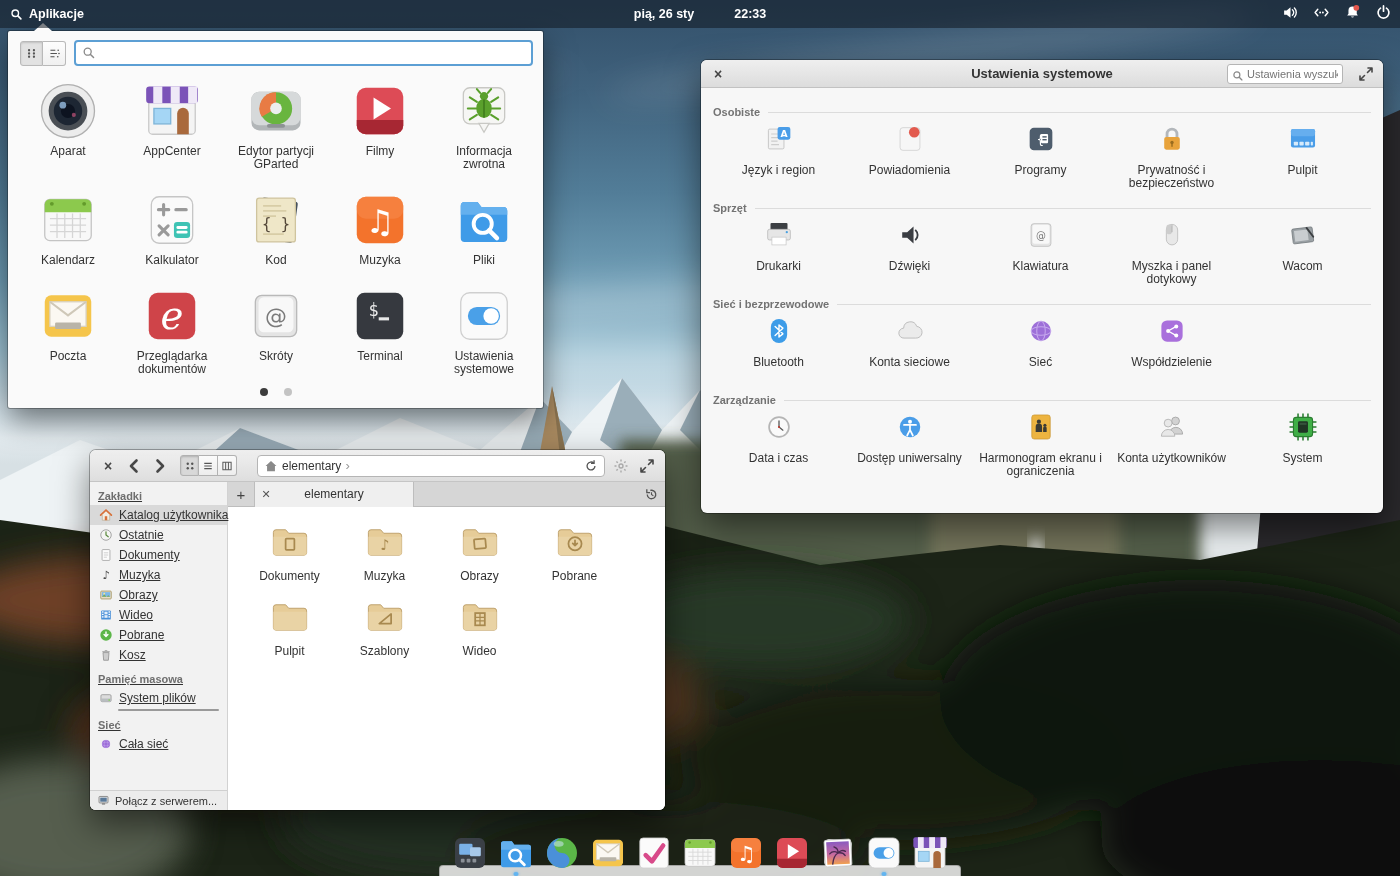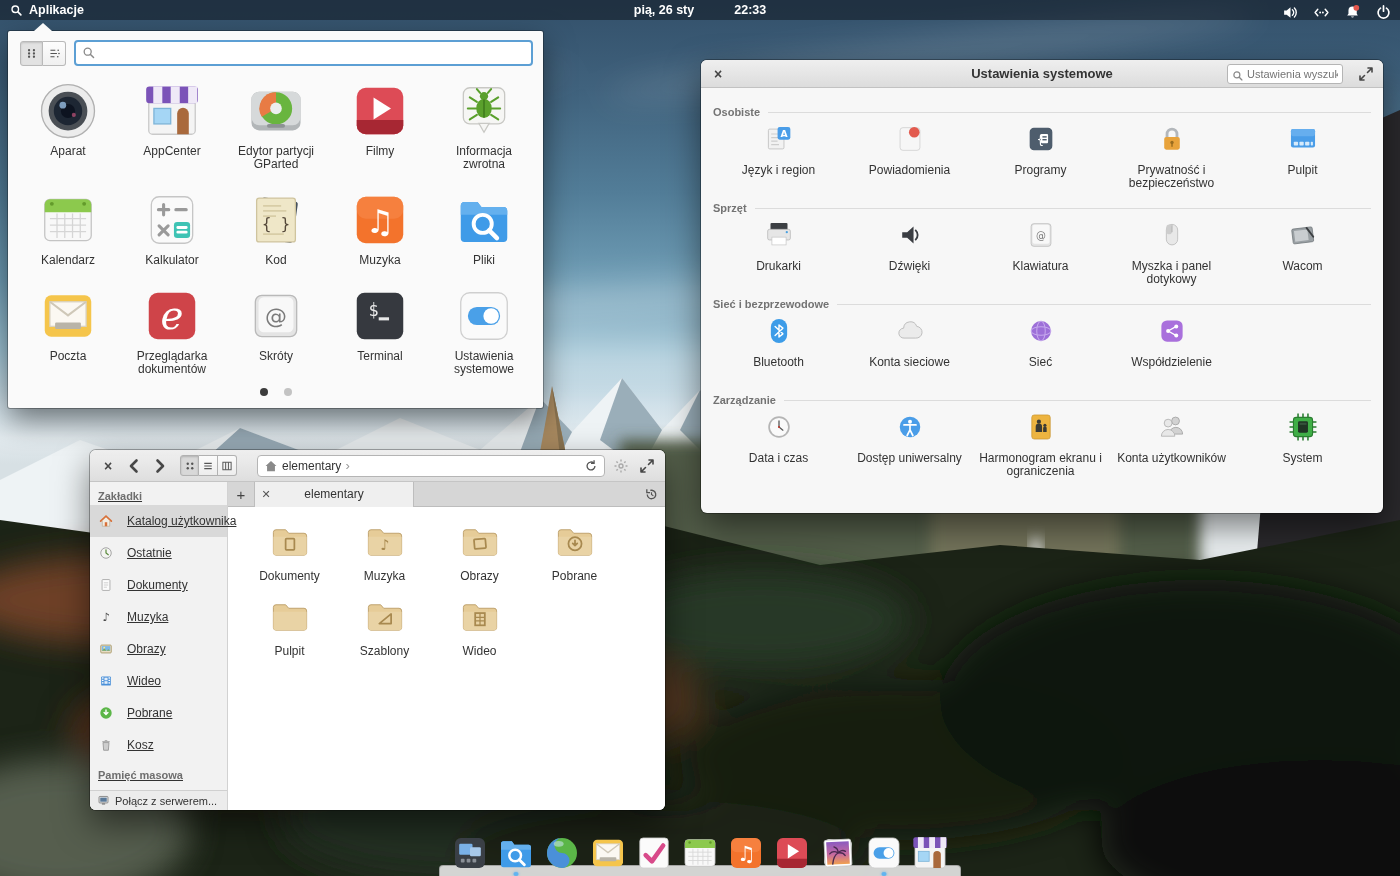--- a/index.html
+++ b/index.html
@@ -7,21 +7,21 @@
   body { font-family:"Liberation Sans", sans-serif; position:relative; background:#222; }
   .stage { position:absolute; inset:0; overflow:hidden; }
 
   
   .wallpaper { position:absolute; inset:0;
     background:linear-gradient(180deg,#33506a 0%,#3f617c 10%,#527d98 22%,#6f9db5 32%,#9ec3d4 40%,#cfe0e9 46%,#e3ebef 50%,#d7e0e4 53%);
   }
   .wallpaper svg { position:absolute; inset:0; width:100%; height:100%; }
 
   
-  .panel { position:absolute; left:0; top:0; width:1400px; height:20px;
+  .panel { position:absolute; left:0; top:0; width:1400px; height:28px;
     background:rgba(16,24,33,.55); display:flex; align-items:center; color:#fff; z-index:50;text-align:right; }
   .panel-left { display:flex; align-items:center; gap:6px; padding-left:10px; font-size:12.5px; font-weight:bold; cursor:default; }
   .panel-center { position:absolute; left:50%; transform:translateX(-50%); display:flex; gap:40px; font-size:12.5px; font-weight:bold; }
   .panel-right { position:absolute; right:8px; top:0; height:24px; display:flex; align-items:center; gap:14px; }
   .p-icon { width:17px; height:17px; display:inline-block; position:relative; }
   .p-icon svg { width:100%; height:100%; }
 
   
   .launcher { position:absolute; left:8px; top:31px; width:535px; height:377px;
     background:#fafafa; border-radius:2px; box-shadow:0 12px 30px rgba(0,0,0,.5), 0 0 0 1px rgba(0,0,0,.28); z-index:40; }
@@ -75,21 +75,21 @@
   .viewseg .vbtn:first-child { border-radius:3px 0 0 3px; }
   .viewseg .vbtn + .vbtn { border-left:none; }
   .viewseg .vbtn:last-child { border-radius:0 3px 3px 0; }
   .viewseg .vbtn.active { background:#d8d8d8; box-shadow:inset 0 1px 2px rgba(0,0,0,.18); }
   .pathbar { flex:1; height:22px; background:#fff; border:1px solid #b5b5b5; border-radius:4px; margin-left:14px; display:flex; align-items:center; padding:0 6px; gap:4px; font-size:12px; color:#333; }
   .pathbar .crumb-sep { color:#999; font-size:13px; }
   .pathbar .refresh { margin-left:auto; cursor:pointer; color:#555; }
   .files-body { position:absolute; top:32px; bottom:0; left:0; right:0; display:flex; }
   .sidebar { width:138px; background:#f2f2f2; border-right:1px solid #d2d2d2; position:relative; font-size:12px; color:#333;text-decoration:underline; }
   .sb-header { font-size:11px; font-weight:bold; color:#6e6e6e; padding:8px 0 3px 8px; }
-  .sb-item { height:32px; display:flex; align-items:center; gap:14px; padding-left:9px; cursor:pointer; white-space:nowrap; }
+  .sb-item { height:20px; display:flex; align-items:center; gap:6px; padding-left:9px; cursor:pointer; white-space:nowrap; }
   .sb-item.selected { background:#d9d9d9; }
   .sb-item .sb-ic { width:14px; height:14px; flex:0 0 auto; }
   .sb-ic svg { width:100%; height:100%; }
   .usage-line { height:2px; background:#9a9a9a; margin:1px 8px 0 28px; border-radius:1px; }
   .sb-status { position:absolute; bottom:0; left:0; right:0; height:20px; background:#ececec; border-top:1px solid #d0d0d0; display:flex; align-items:center; gap:5px; padding-left:7px; font-size:11px; color:#333; cursor:pointer; }
   .files-content { flex:1; display:flex; flex-direction:column; background:#fff; }
   .tabbar { height:25px; background:#d6d6d6; border-bottom:1px solid #bdbdbd; display:flex; align-items:center; position:relative; }
   .tab-new { width:26px; text-align:center; font-size:15px; color:#444; cursor:pointer; }
   .tab { width:160px; height:25px; background:#efefef; border-left:1px solid #bdbdbd; border-right:1px solid #bdbdbd; display:flex; align-items:center; font-size:12px; color:#333; position:relative; cursor:pointer; }
   .tab .tab-close { width:22px; text-align:center; color:#555; font-size:11px; cursor:pointer; }

